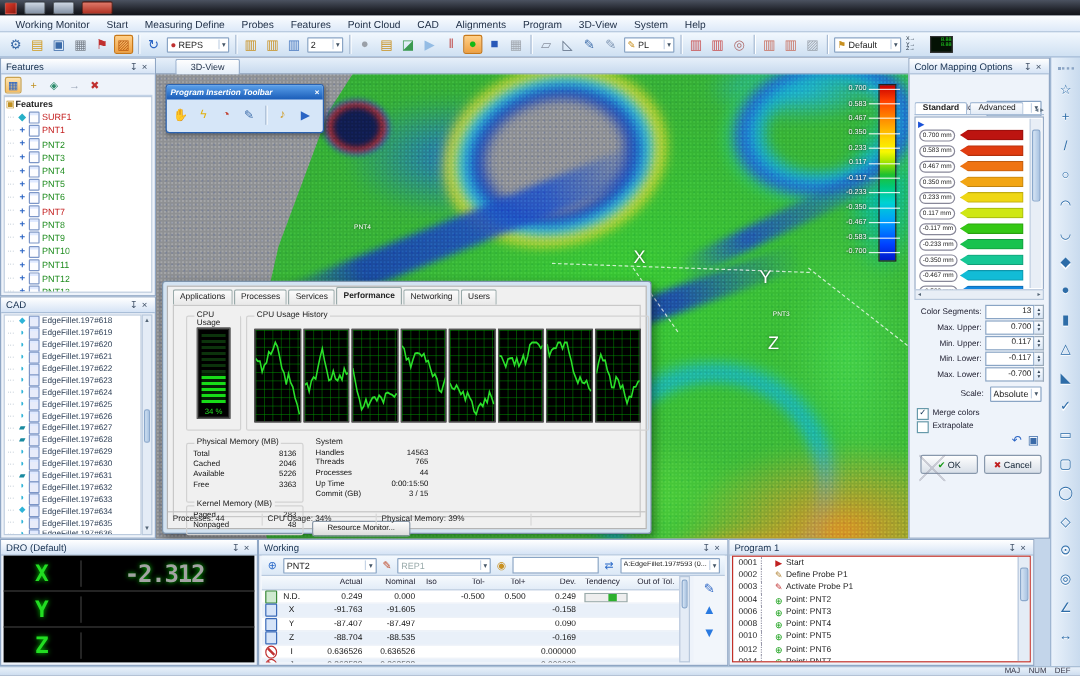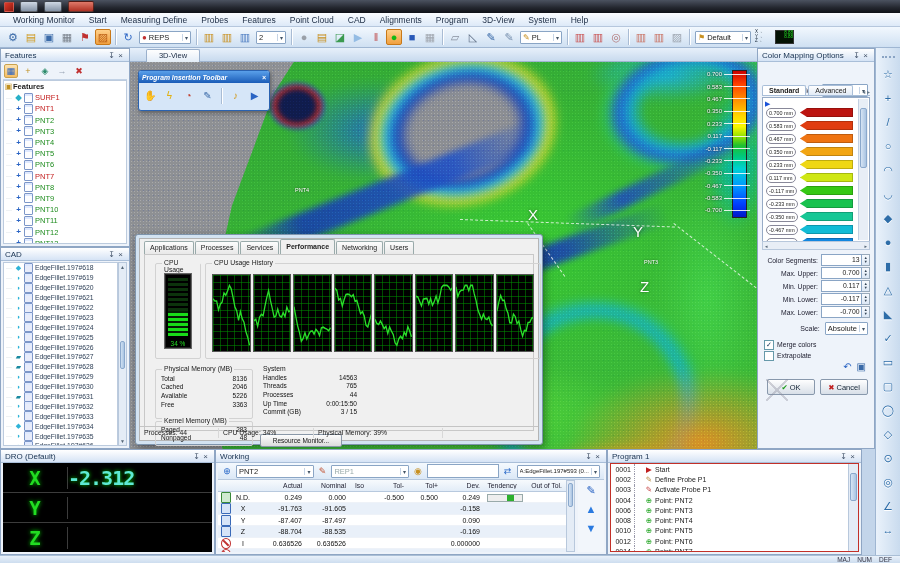--- a/index.html
+++ b/index.html
@@ -190,21 +190,21 @@
   #rtb .grip{width:13px;border-top:2px dotted #8aa4c4;margin-bottom:4px}
   .rti{width:20px;height:24px;display:flex;align-items:center;justify-content:center;font-size:11px;color:#2e6da8;
     text-shadow:0 1px 0 #fff}
   
   #dro{left:0;top:449px;width:215px;height:106px}
   #dro-rows{position:absolute;left:2px;right:2px;top:13px;bottom:2px;background:#000;display:flex;flex-direction:column}
   .drow{flex:1;display:flex;align-items:center;border-bottom:1px solid #3c3c3c}
   .drow:last-child{border-bottom:none}
   .dax{width:64px;text-align:center;color:#22dd22;font-size:19px;font-weight:bold;border-right:1px solid #3c3c3c;
     font-family:"DejaVu Sans Mono",monospace;text-shadow:0 0 4px #0c0}
-  .dval{flex:1;text-align:left;color:#5eead4;font-size:20px;font-weight:bold;padding-right:6px;
+  .dval{flex:1;text-align:center;color:#a3a3a3;font-size:20px;font-weight:bold;padding-right:6px;
     font-family:"DejaVu Sans Mono",monospace;letter-spacing:-1px;text-shadow:0 0 4px #0c0}
   
   #results{left:215px;top:449px;width:392px;height:106px}
   #res-toolbar{position:absolute;left:2px;right:2px;top:13px;height:17px;display:flex;align-items:center;
     background:linear-gradient(#f4f9fe,#dbe8f6);border-bottom:1px solid #b8c9de;padding:0 2px;box-sizing:border-box}
   #res-toolbar .tbi{width:13px;height:13px;font-size:9px}
   .tbinput{height:12px;background:#fff;border:1px solid #8aa5c5;margin:0 2px}
   #res-table{position:absolute;left:2px;top:30px;width:348px;bottom:2px;background:#fff;overflow:hidden}
   .rth,.rtr{display:grid;grid-template-columns:14px 26px 48px 44px 18px 40px 34px 42px 40px 42px;align-items:center}
   .rth{height:11px;background:linear-gradient(#f7fafd,#e2ecf7);border-bottom:1px solid #b8c9de;font-size:6.8px;color:#223}

